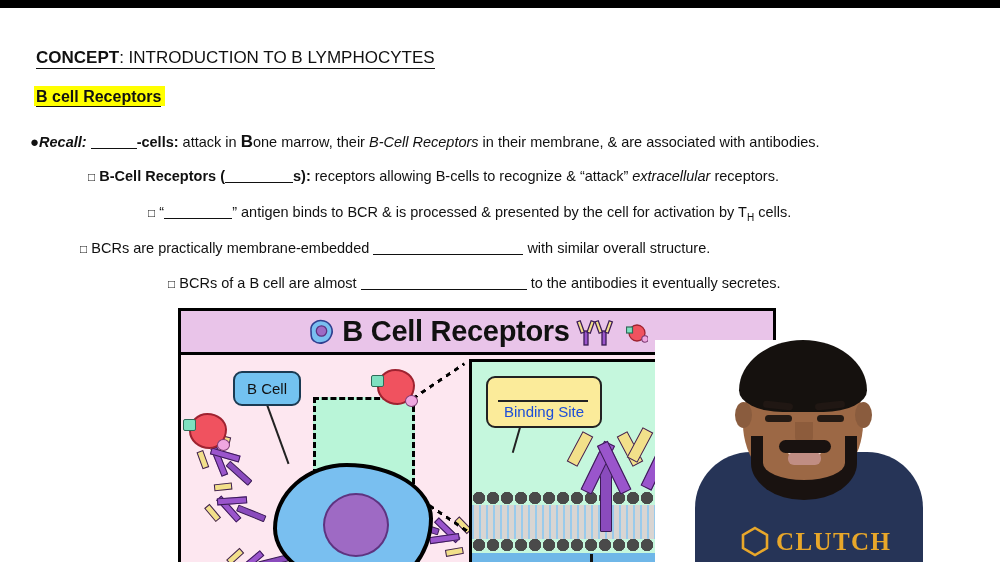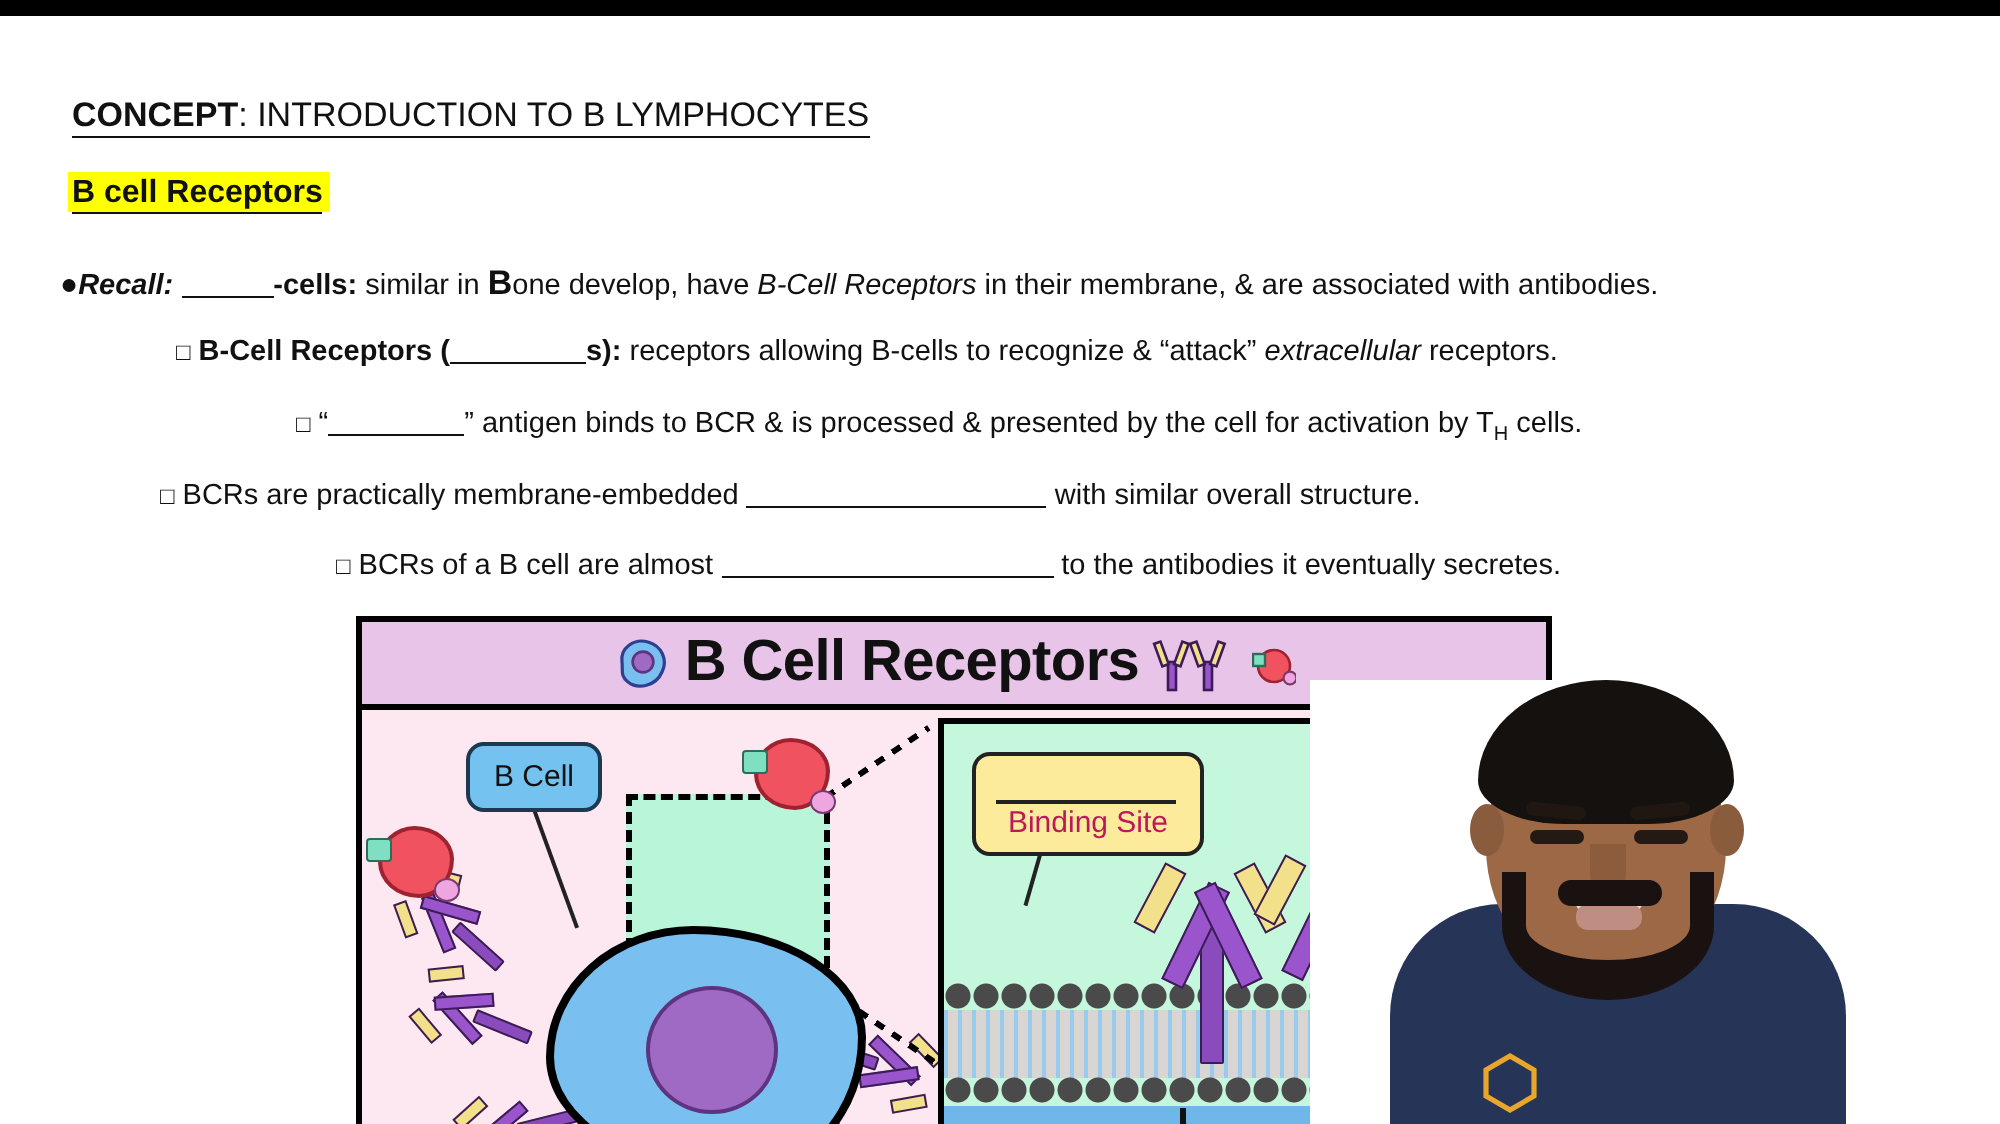--- a/index.html
+++ b/index.html
@@ -62,21 +62,21 @@
        height:3px;z-index:3;}
   .dl1{left:232px;top:42px;width:62px;transform:rotate(-34deg);transform-origin:left center;}
   .dl2{left:232px;top:138px;width:70px;transform:rotate(34deg);transform-origin:left center;}
 
   .right-panel{position:absolute;left:288px;top:4px;width:306px;height:211px;
        background:#c5f7dd;border:3px solid #000;box-sizing:border-box;overflow:hidden;z-index:4;}
   .bind-box{position:absolute;left:14px;top:14px;width:112px;height:48px;
        background:#fbeb9a;border:2.4px solid #222;border-radius:9px;z-index:7;}
   .bind-blank{position:absolute;left:10px;top:22px;width:90px;height:1.6px;background:#222;}
   .bind-txt{position:absolute;left:0;top:25px;width:112px;text-align:center;
-       font-size:15px;color:#be185d;}
+       font-size:15px;color:#1d4ed8;}
   .bind-lead{position:absolute;left:48px;top:62px;width:2px;height:30px;background:#222;
        transform:rotate(16deg);transform-origin:top center;z-index:6;}
 
   .membrane{position:absolute;left:0;bottom:14px;width:100%;height:62px;z-index:2;}
   .heads{position:absolute;left:0;width:100%;height:15px;
        background:radial-gradient(circle at 7px 7px,#4a4a4a 6px,transparent 6.5px) 0 0/14px 15px repeat-x;}
   .heads.t{top:0;}
   .heads.b{bottom:0;}
   .tails{position:absolute;left:0;top:14px;width:100%;height:34px;background:#d9d5d2;}
   .tails::after{content:"";position:absolute;inset:0;
@@ -150,21 +150,21 @@
   <div class="concept">
     <span class="u"><b>CONCEPT</b><span>: </span><span>INTRODUCTION TO B LYMPHOCYTES</span></span>
   </div>
 
   <div class="subtitle">
     <span class="hl"><span class="txt">B cell Receptors</span></span>
   </div>
 
   <div class="line l1">
     <span class="bul">●</span><span class="it bd">Recall:</span>
-    <span class="blank b-s"></span><span class="bd">-cells:</span><span> similar in </span><span class="bigB">B</span><span>one develop, have </span><span class="it">B-Cell Receptors</span><span> in their membrane, &amp; are associated with antibodies.</span>
+    <span class="blank b-s"></span><span class="bd">-cells:</span><span> attack in </span><span class="bigB">B</span><span>one marrow, their </span><span class="it">B-Cell Receptors</span><span> in their membrane, &amp; are associated with antibodies.</span>
   </div>
 
   <div class="line l2">
     <span class="sq">□</span>
     <span class="bd">B-Cell Receptors (</span><span class="blank b-m"></span><span class="bd">s):</span><span> receptors allowing B-cells to recognize &amp; “attack” </span><span class="it">extracellular</span><span> receptors.</span>
   </div>
 
   <div class="line l3">
     <span class="sq">□</span>
     <span>“</span><span class="blank b-m"></span><span>”</span><span> antigen binds to BCR &amp; is processed &amp; presented by the cell for activation by T</span><sub>H</sub><span> cells.</span>
@@ -329,16 +329,17 @@
     <div class="eyeR"></div>
     <div class="nose"></div>
     <div class="beard"></div>
     <div class="lip"></div>
     <div class="mouth"></div>
     <div class="mustache"></div>
     <div class="shirt-logo">
       <svg class="hexa" viewBox="0 0 28 31">
         <polygon points="14,2 26,9 26,22 14,29 2,22 2,9" fill="none" stroke="#e8a72a" stroke-width="2.6"></polygon>
       </svg>
+      <span class="clutch">CLUTCH</span>
     </div>
   </div>
 
 </div>
 
 </body></html>

